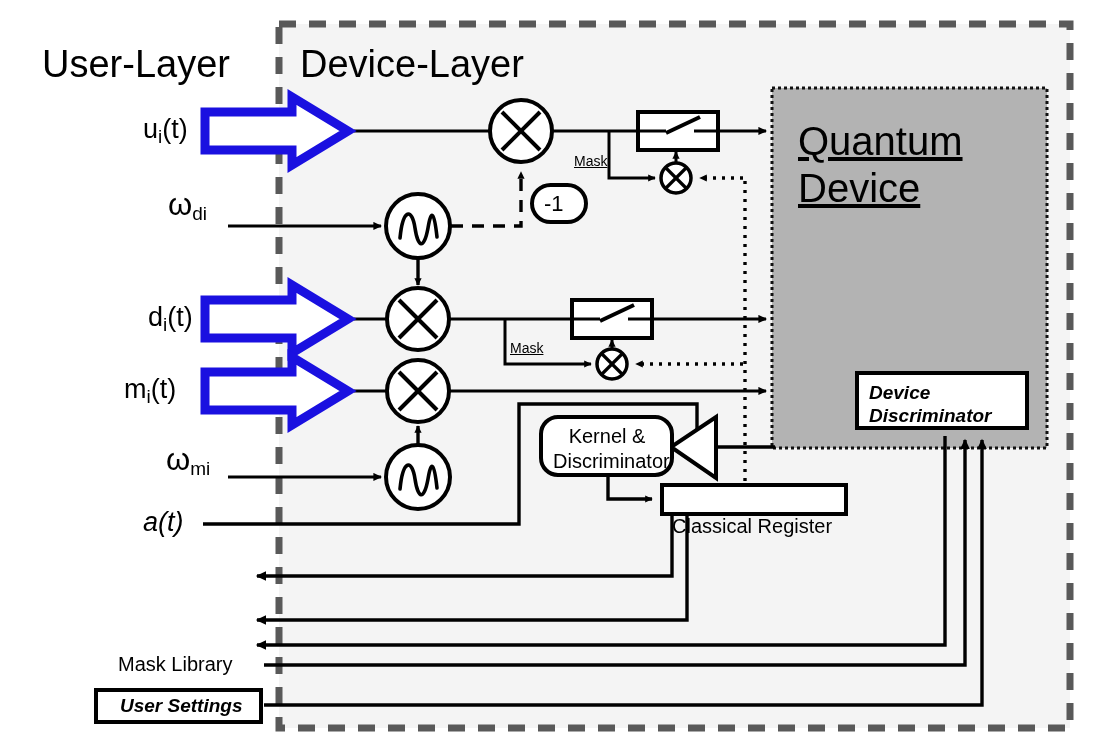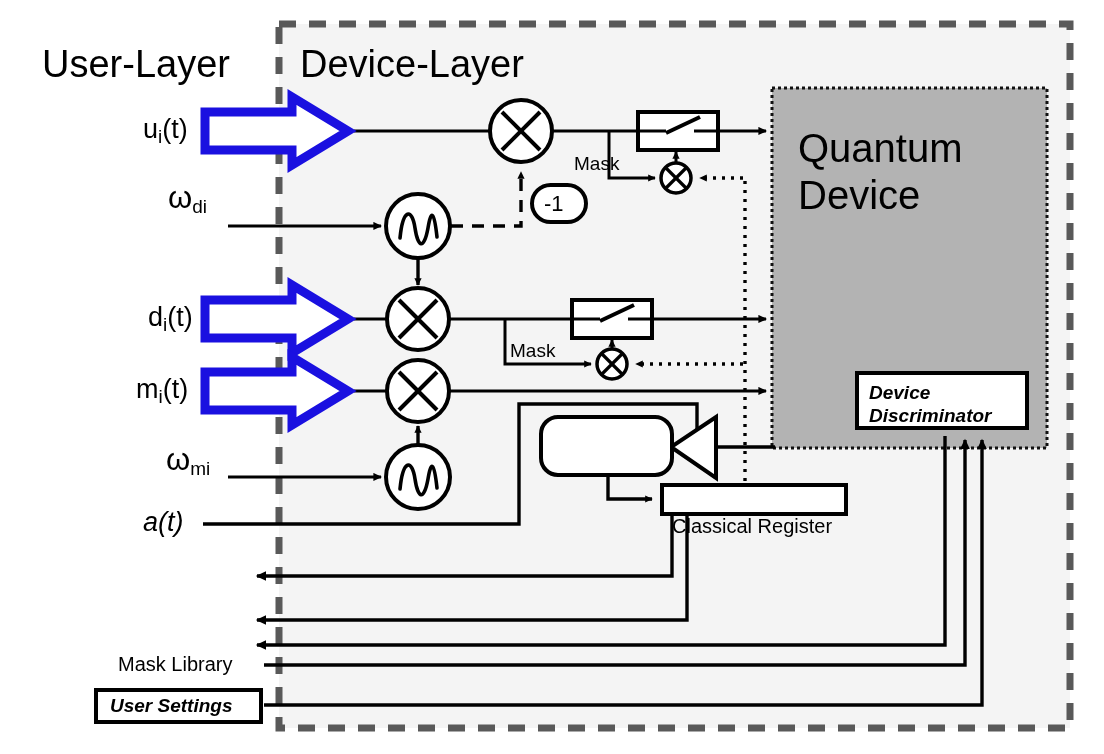--- a/index.html
+++ b/index.html
@@ -3,21 +3,21 @@
 <meta charset="utf-8">
 <style>
   html,body{margin:0;padding:0;background:#ffffff;}
   body{font-family:"Liberation Sans",sans-serif;}
   #stage{position:relative;width:1104px;height:754px;background:#ffffff;overflow:hidden;}
   #stage svg{position:absolute;left:0;top:0;}
   .lbl{position:absolute;color:#000;white-space:nowrap;line-height:1;}
   .layer-title{font-size:38px;}
   .sig{font-size:27px;}
   .sigsub{font-size:19px;vertical-align:baseline;position:relative;top:5px;}
-  .small{font-size:19px;}
+  .small{font-size:14px;text-decoration:underline;}
   .boxlabel{font-size:20px;}
   .qd{font-size:40px;line-height:1.18;}
   .devspec{font-size:19px;font-style:italic;font-weight:bold;line-height:1.2;}
   .usersettings{font-size:19px;font-style:italic;font-weight:bold;}
   .neg1{font-size:22px;}
 </style>
 </head>
 <body>
 
 <div id="stage">
@@ -135,53 +135,57 @@
     <rect x="96" y="690" width="165" height="32" fill="#fff" stroke="#000" stroke-width="4"></rect>
   </svg>
 
   <div class="lbl layer-title" style="left:42px;top:45px;">User-Layer</div>
   <div class="lbl layer-title" style="left:300px;top:45px;">Device-Layer</div>
 
   <div class="lbl sig" style="left:131px;top:116px;margin-left:12px;">
     <span>u</span><span class="sigsub">i</span><span>(t)</span>
   </div>
 
-  <div class="lbl sig" style="left:168px;top:182px;">
+  <div class="lbl sig" style="left:168px;top:189px;">
     <span style="font-size:31px;">ω</span><span class="sigsub">di</span>
   </div>
 
   <div class="lbl sig" style="left:148px;top:304px;">
     <span>d</span><span class="sigsub">i</span><span>(t)</span>
   </div>
 
-  <div class="lbl sig" style="left:124px;top:376px;margin-left:12px;">
+  <div class="lbl sig" style="left:124px;top:376px;">
     <span>m</span><span class="sigsub">i</span><span>(t)</span>
   </div>
 
   <div class="lbl sig" style="left:166px;top:444px;text-align:center;">
     <span style="font-size:31px;">ω</span><span class="sigsub">mi</span>
   </div>
 
   <div class="lbl sig" style="left:143px;top:509px;font-style:italic;">a(t)</div>
 
   <div class="lbl small" style="left:574px;top:154px;">Mask</div>
   <div class="lbl small" style="left:510px;top:341px;">Mask</div>
 
   <div class="lbl neg1" style="left:544px;top:193px;">-1</div>
 
-  <div class="lbl qd" style="left:798px;top:125px;">
+  <div class="lbl qd" style="left:798px;top:118px;text-decoration:underline;">
     <div>Quantum</div>
     <div>Device</div>
   </div>
 
   <div class="lbl devspec" style="left:869px;top:382px;">
     <div>Device</div>
     <div>Discriminator</div>
   </div>
 
+  <div class="lbl boxlabel" style="left:553px;top:424px;text-align:center;width:108px;line-height:1.25;">
+    <div>Kernel &amp;</div>
+    <div>Discriminator</div>
+  </div>
 
   <div class="lbl boxlabel" style="left:672px;top:516px;">Classical Register</div>
 
   <div class="lbl boxlabel" style="left:118px;top:654px;">Mask Library</div>
 
-  <div class="lbl usersettings" style="left:110px;top:696px;">User Settings</div>
+  <div class="lbl usersettings" style="left:120px;top:696px;">User Settings</div>
 
 </div>
 
 </body></html>

